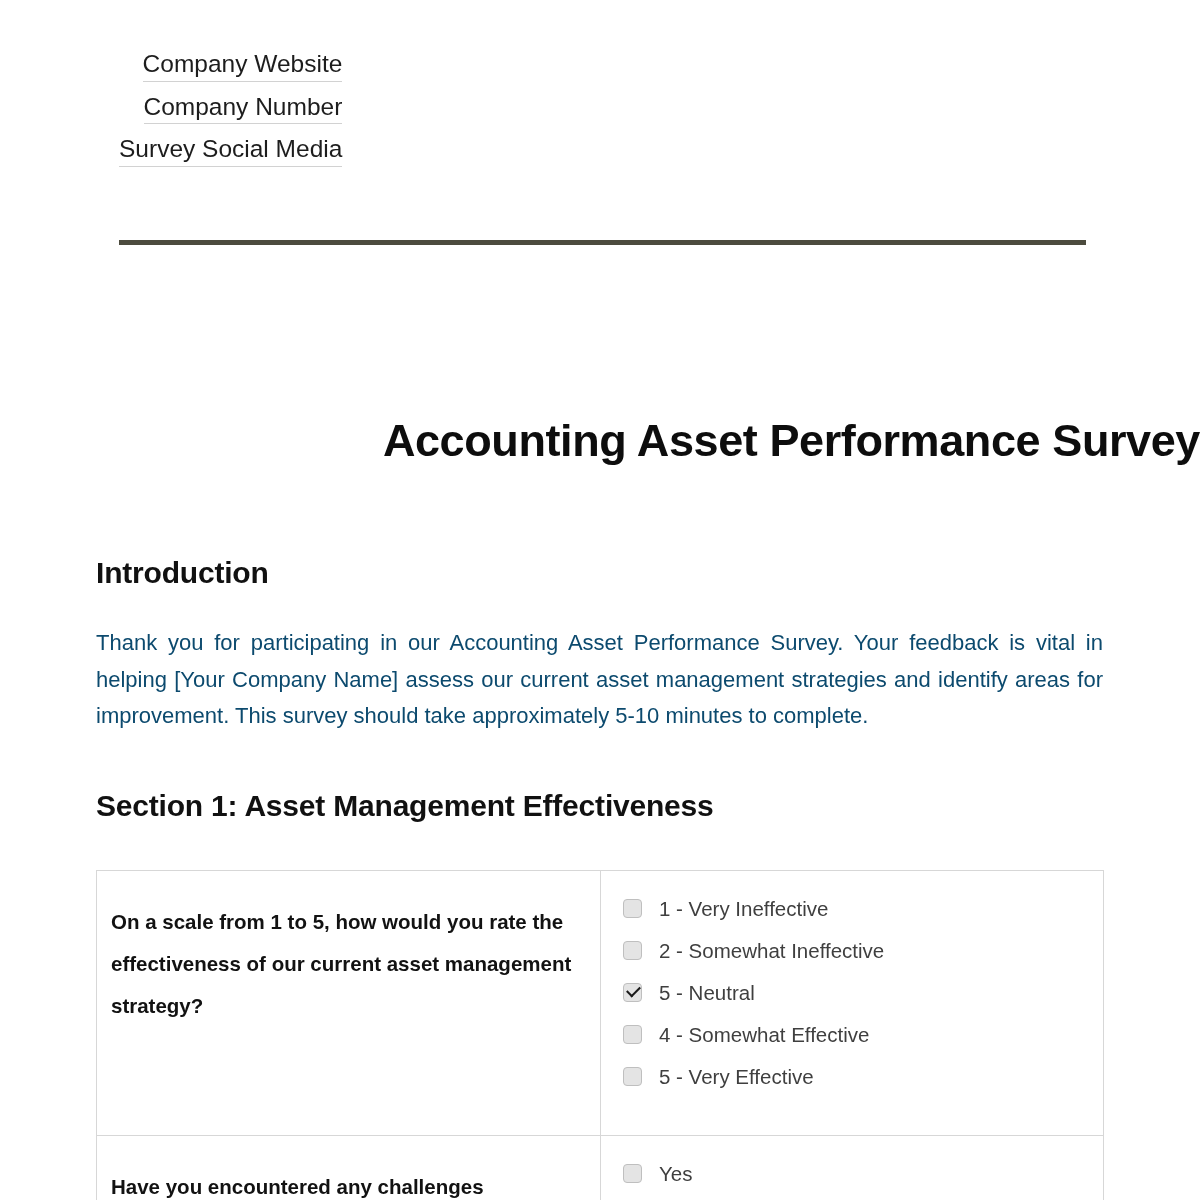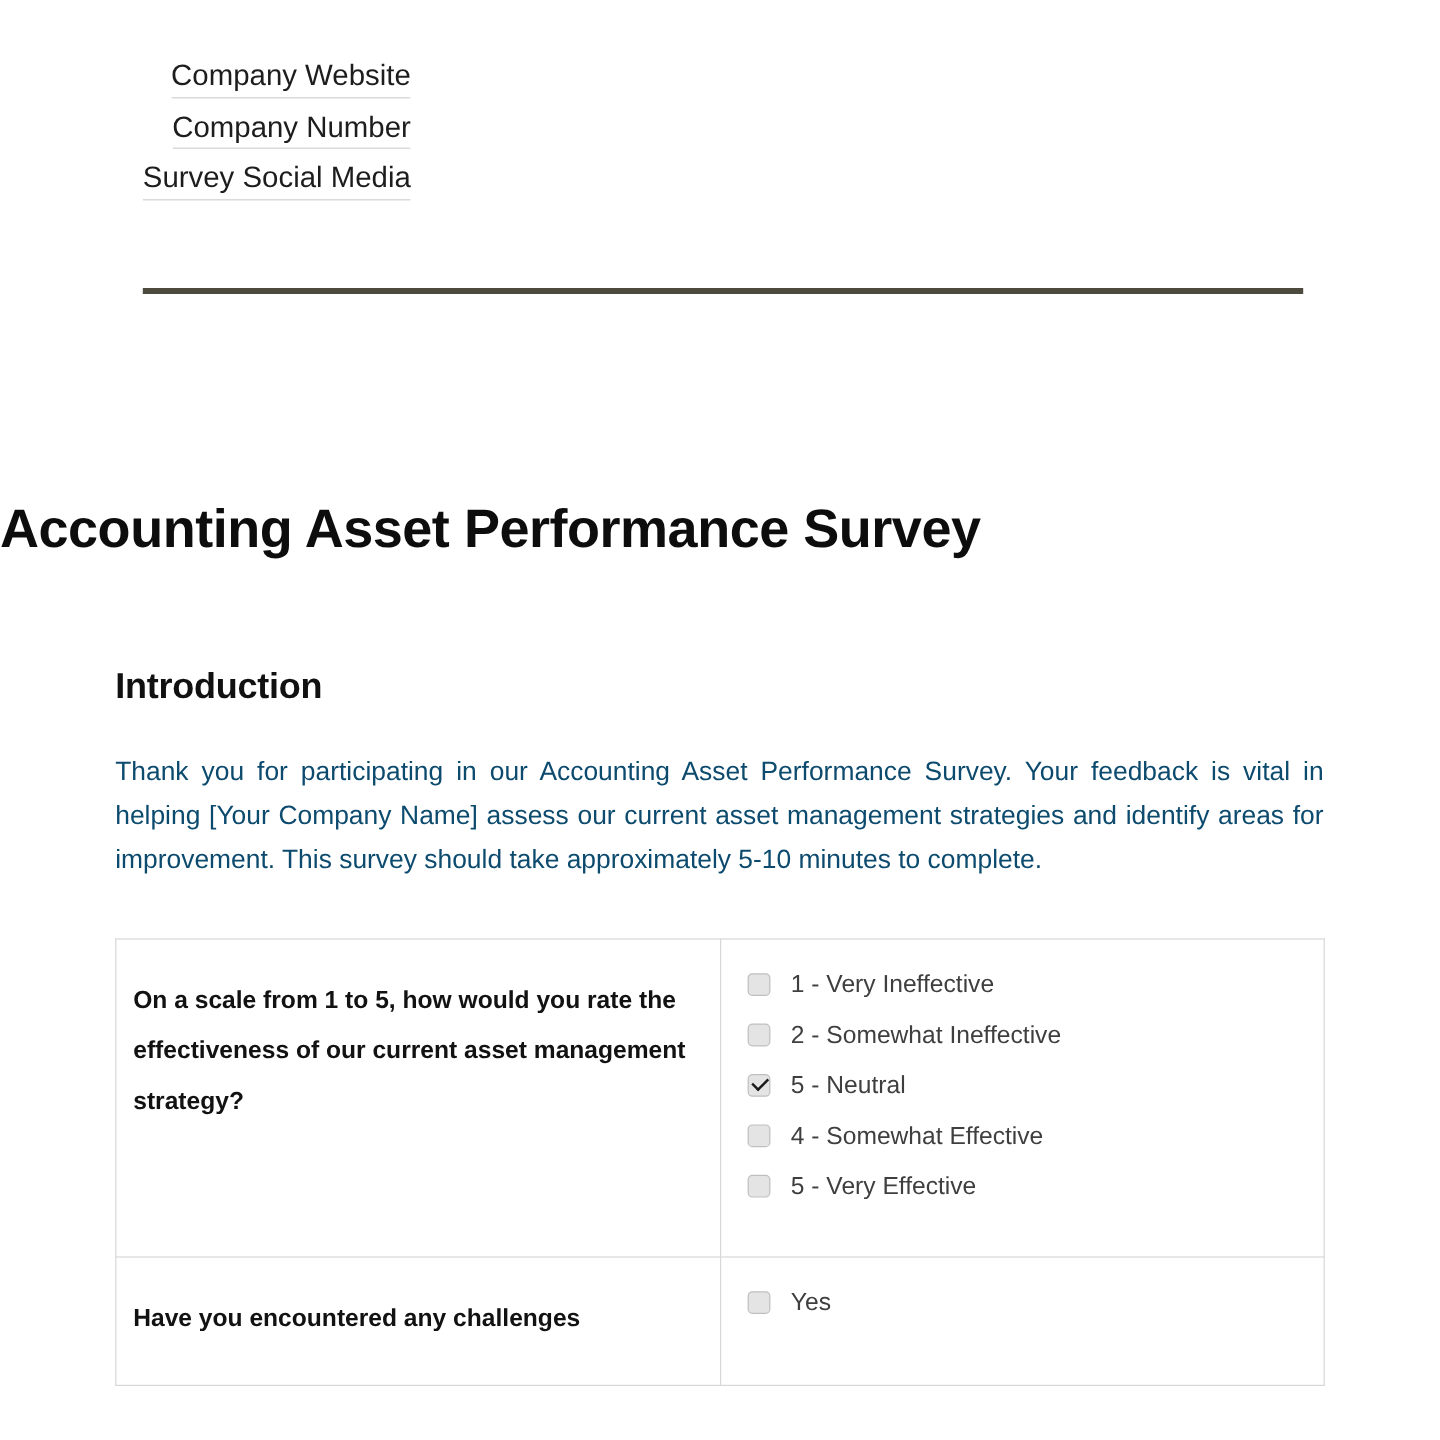--- a/index.html
+++ b/index.html
@@ -86,21 +86,21 @@
     height: 5px;
     background: #4c4b3e;
   }
 
   
   .doc-title {
     position: absolute;
     left: 0;
     top: 415px;
     width: 1200px;
-    text-align: left;
+    text-align: right;
     font-size: 45px;
     font-weight: 700;
     color: #0d0d0d;
     letter-spacing: -0.4px;
     font-family: "Liberation Sans", sans-serif;
   }
 
   
   .content {
     position: absolute;
@@ -215,20 +215,21 @@
   <div class="header-rule"></div>
 
   <div class="doc-title">Accounting Asset Performance Survey</div>
 
   <div class="content">
 
     <div class="h2 intro-heading">Introduction</div>
 
     <p class="body-text">Thank you for participating in our Accounting Asset Performance Survey. Your feedback is vital in helping [Your Company Name] assess our current asset management strategies and identify areas for improvement. This survey should take approximately 5-10 minutes to complete.</p>
 
+    <div class="h2 section-heading">Section 1: Asset Management Effectiveness</div>
 
     <table class="survey-table">
       <colgroup>
         <col class="col-q">
         <col class="col-a">
       </colgroup>
       <tbody>
 
         <tr class="row-tall">
           <td>

